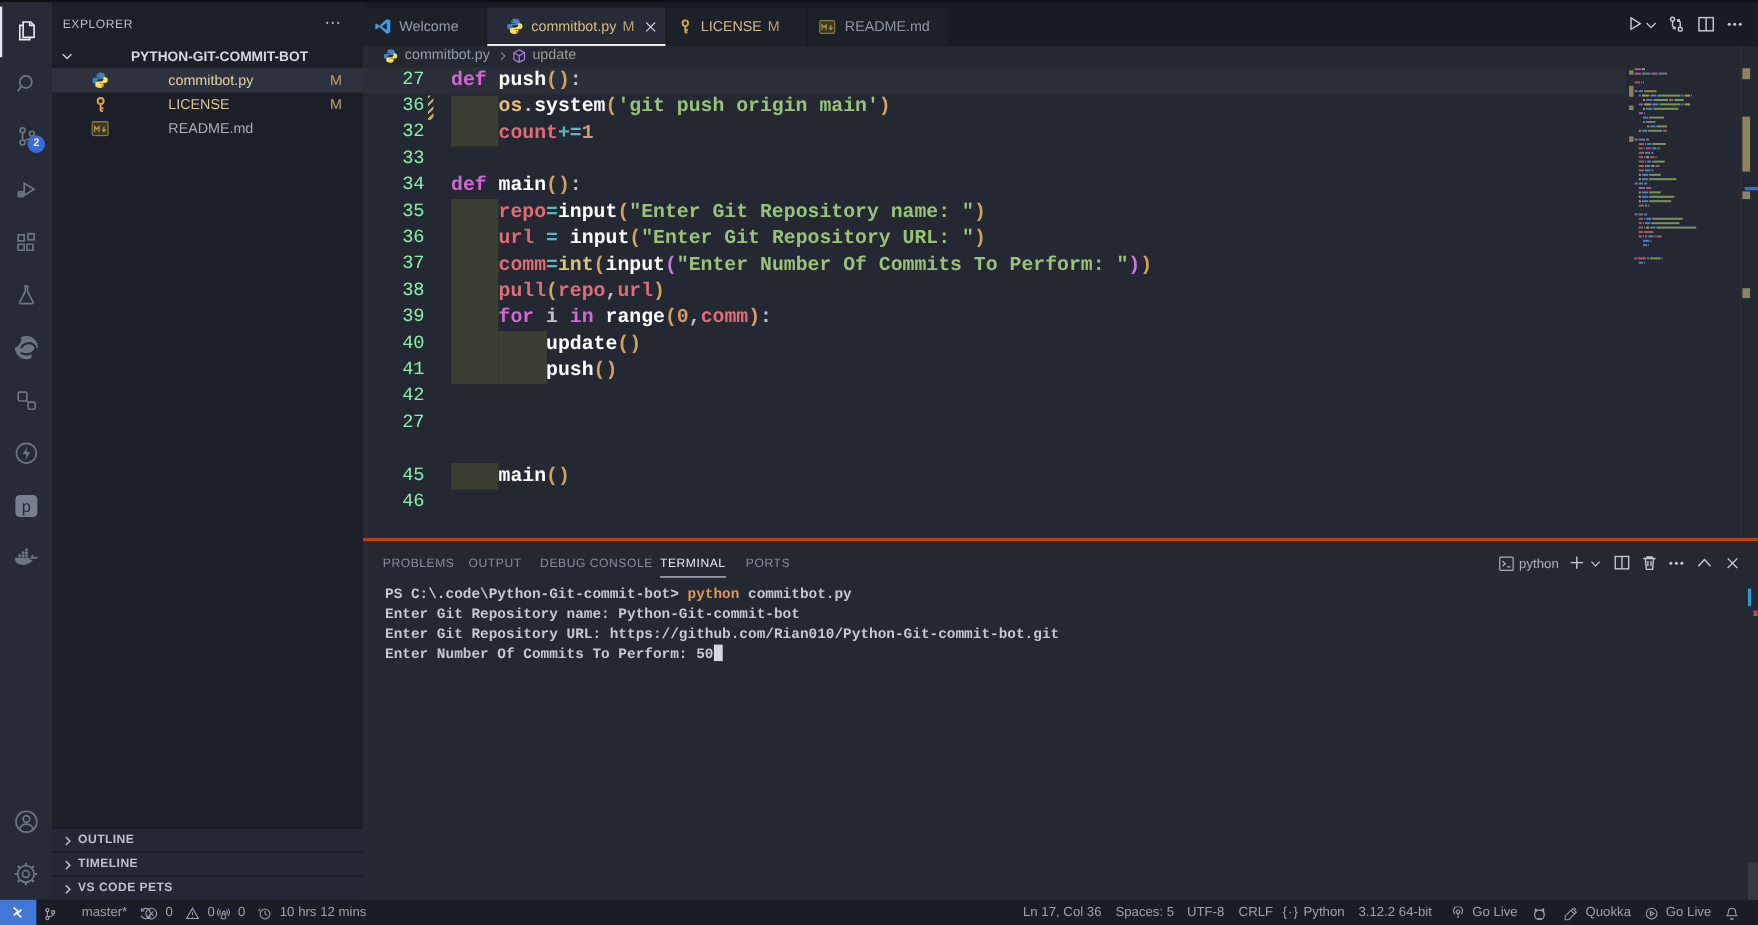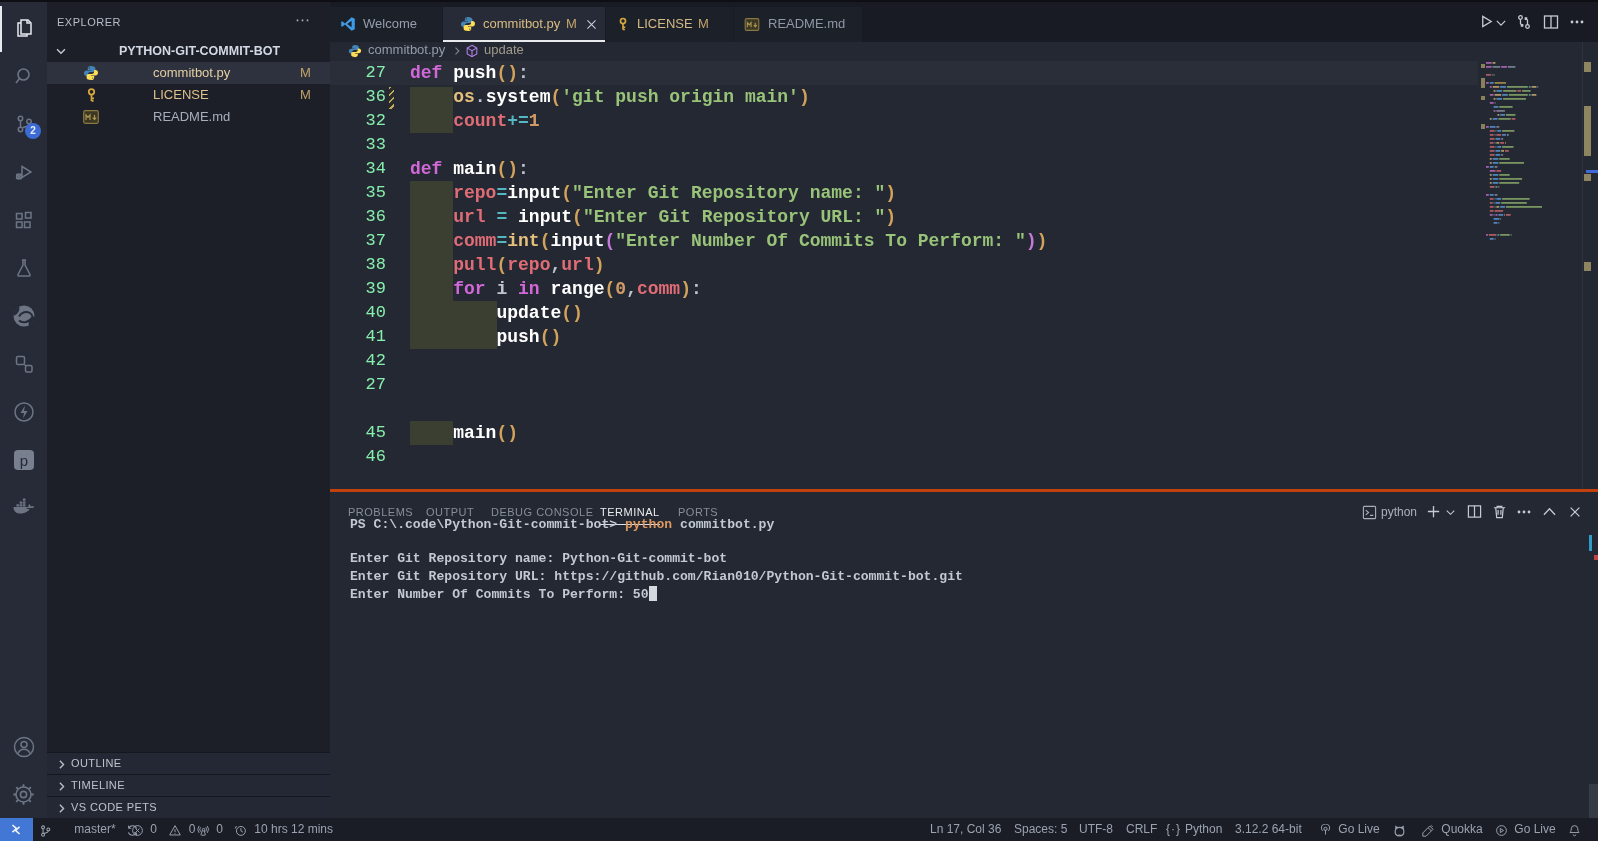--- a/index.html
+++ b/index.html
@@ -18,21 +18,21 @@
 
 #sidebar { left:47px; top:0; width:283px; height:818px; background:#1c1f28; z-index:5; }
 #sb-title { position:absolute; left:10px; top:16px; font-size:11px; letter-spacing:0.5px; color:#b6bdc9; }
 #sb-dots { position:absolute; left:248px; top:11px; color:#aab1bd; font-size:15px; letter-spacing:1px; }
 .trow { position:absolute; left:0; width:283px; height:22px; }
 .trow .lbl { position:absolute; top:3px; font-size:13px;padding-left:48px; }
 .sel { background:#2d323e; }
 .gitM { position:absolute; left:253px; top:3px; font-size:13px; color:#c1a269; }
 .chev { position:absolute; color:#c3cad6; }
 .sect { position:absolute; left:0; width:283px; height:22px; background:#242834; border-top:1px solid #15171e; }
-.sect .s-lbl { position:absolute; left:24px; top:4px; font-size:11px; font-weight:normal; letter-spacing:0.4px; color:#bcc3cf; }
+.sect .s-lbl { position:absolute; left:24px; top:4px; font-size:11px; font-weight:bold; letter-spacing:0.4px; color:#bcc3cf; }
 .sect .s-chev { position:absolute; left:7px; top:3px; color:#b6bdc9; }
 
 
 #main { left:330px; top:0; width:1268px; height:818px; background:#242832; }
 #tabstrip { position:absolute; left:0; top:0; width:1268px; height:42px; background:#181b23; }
 .tab { position:absolute; top:7px; height:35px; background:#1c2029; }
 .tab .ticon { position:absolute; left:10px; top:9px; width:16px; height:16px; }
 .tab .tlbl { position:absolute; left:33px; top:9px; font-size:13px; }
 #tab-active { background:#272b37; border-bottom:2px solid #e8eaee; }
 
@@ -494,21 +494,21 @@
         <circle cx="3" cy="8" r="1.4"></circle>
         <circle cx="8" cy="8" r="1.4"></circle>
         <circle cx="13" cy="8" r="1.4"></circle>
       </svg>
     <svg style="position:absolute;left:1213px;top:14px" width="13" height="11" viewBox="0 0 14 10" fill="none" stroke="#c5cad4" stroke-width="1.4">
         <path d="M1 8.5L7 2l6 6.5"></path>
       </svg>
     <svg style="position:absolute;left:1238px;top:13px" width="14" height="14" viewBox="0 0 16 16" fill="none" stroke="#c5cad4" stroke-width="1.4">
         <path d="M3 3l10 10M13 3L3 13"></path>
       </svg>
-    <div class="tline" style="top:24px">PS C:\.code\Python-Git-commit-bot&gt; <span style="color:#dc985e">python</span> commitbot.py</div>
+    <div class="tline" style="top:40px">PS C:\.code\Python-Git-commit-bot&gt; <span style="color:#dc985e">python</span> commitbot.py</div>
     <div class="tline" style="top:58px">Enter Git Repository name: Python-Git-commit-bot</div>
     <div class="tline" style="top:76px">Enter Git Repository URL: https://github.com/Rian010/Python-Git-commit-bot.git</div>
     <div class="tline" style="top:94px">Enter Number Of Commits To Perform: 50<span style="display:inline-block;width:8px;height:15px;background:#d4d8df;vertical-align:-3px"></span></div>
     <div class="abs" style="left:1259px;top:43px;width:3px;height:16px;background:#2d9cca;"></div>
     <div class="abs" style="left:1264px;top:63px;width:4px;height:5px;background:#c24545;"></div>
     <div class="abs" style="left:1259px;top:292px;width:9px;height:37px;background:#363b46;"></div>
   </div>
 </div>
 <div class="abs" id="statusbar">
   <div id="remote">

